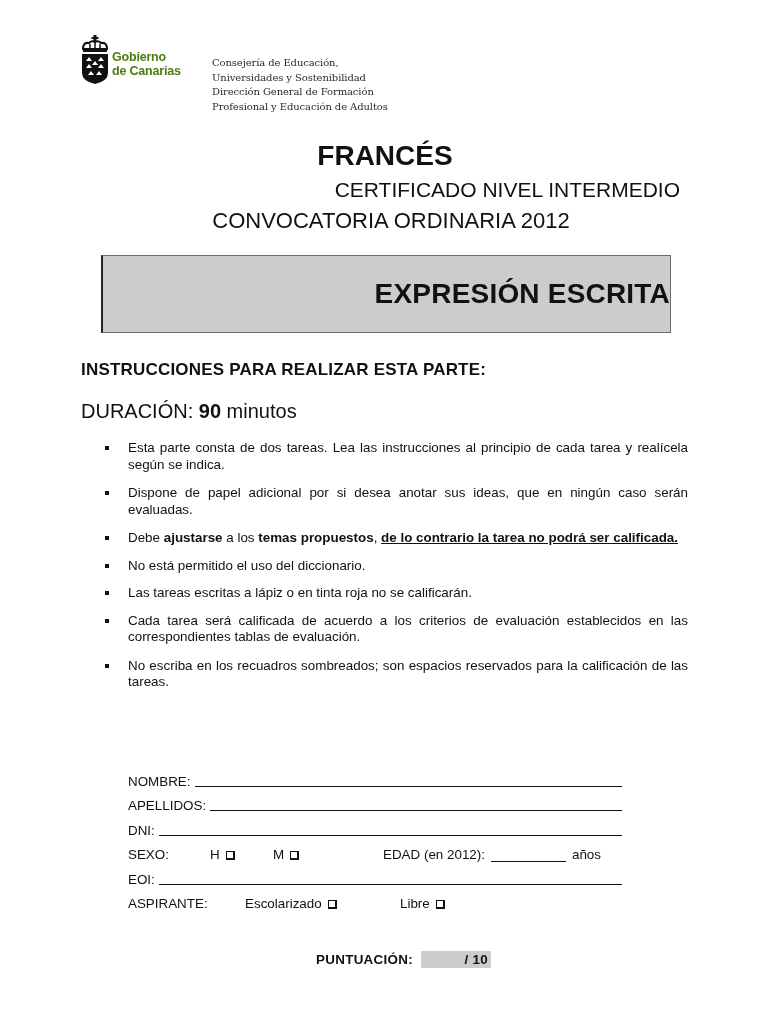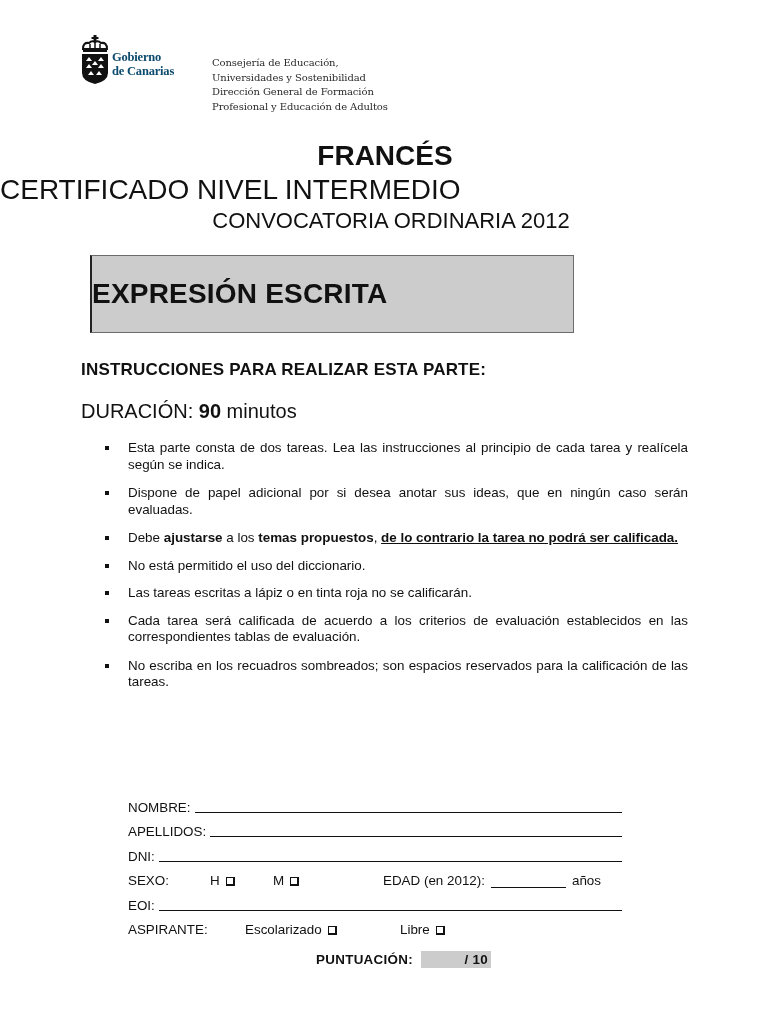--- a/index.html
+++ b/index.html
@@ -15,25 +15,25 @@
       color: #111111;
     }
     .abs { position: absolute; }
 
     
     .logo {
       left: 80px; top: 35px; width: 30px; height: 50px;
     }
     .gov-name {
       left: 112px; top: 50px;
-      font-family: Liberation Serif, serif;
+      font-family: Liberation Sans, sans-serif;
       font-weight: bold;
       font-size: 12.5px;
       line-height: 14px;
-      color: #0c4a6e;
+      color: #4d7c0f;
       letter-spacing: -0.2px;
     }
     .consejeria {
       left: 212px; top: 56px;
       font-family: "DejaVu Serif", serif;
       font-size: 10px;
       line-height: 14.5px;
       color: #2a2a2a;
       letter-spacing: -0.1px;
     }
@@ -42,37 +42,37 @@
     
     .title-main {
       left: 0; width: 770px; top: 140px;
       text-align: center;
       font-weight: bold;
       font-size: 28px;
       line-height: 32px;
     }
     .title-sub1 {
       left: 0; width: 680px; top: 176px;
-      text-align: left;
-      font-size: 28px;
+      text-align: right;
+      font-size: 21px;
       line-height: 28px;
     }
     .title-sub2 {
       left: 0; width: 782px; top: 208px;
       text-align: center;
       font-size: 22px;
       line-height: 26px;
     }
 
     .section-box {
-      left: 90px; top: 255px; width: 484px; height: 78px;
+      left: 101px; top: 255px; width: 570px; height: 78px;
       background: #cccccc;
       border: 1px solid #6b6b6b;
       border-left: 2px solid #222222;
-      display: flex; align-items: center; justify-content: flex-start;
+      display: flex; align-items: center; justify-content: flex-end;
     }
     .section-box span {
       font-weight: bold;
       font-size: 28px;
       letter-spacing: 0.2px;
     }
 
     .instr-head {
       left: 81px; top: 360px;
       font-weight: bold;
@@ -102,21 +102,21 @@
     .bullets li .sq {
       position: absolute;
       left: 1px; top: 6px;
       width: 4px; height: 4px;
       background: #111;
     }
     .u { text-decoration: underline; font-weight: bold; }
 
     
     .form {
-      left: 128px; top: 790px; width: 494px;
+      left: 128px; top: 764px; width: 494px;
       font-size: 13.4px;
     }
     .frow {
       display: flex; align-items: flex-end;
       height: 24.5px;
     }
     .fline {
       flex: 1;
       border-bottom: 1px solid #111;
       height: 14px;

